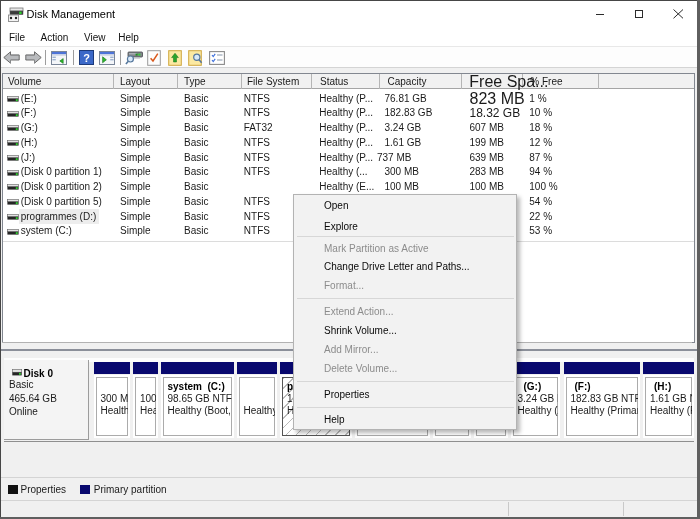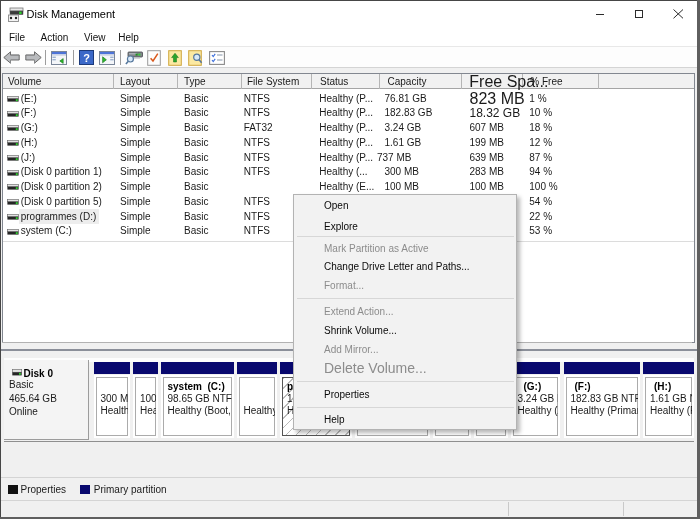--- a/index.html
+++ b/index.html
@@ -353,21 +353,21 @@
       <div style="position:absolute;left:30px;top:2px;height:17px;line-height:17px;font-size:10px;color:#0a0a0a;white-space:pre;">Open</div>
       <div style="position:absolute;left:30px;top:22px;height:19px;line-height:19px;font-size:10px;color:#0a0a0a;white-space:pre;">Explore</div>
       <div style="position:absolute;left:3px;top:41px;width:217px;height:1px;background:#d7d7d7;"></div>
       <div style="position:absolute;left:30px;top:63px;height:18px;line-height:18px;font-size:10px;color:#0a0a0a;white-space:pre;">Change Drive Letter and Paths...</div>
       <div style="position:absolute;left:30px;top:45px;height:18px;line-height:18px;font-size:10px;color:#8c8c8c;white-space:pre;">Mark Partition as Active</div>
       <div style="position:absolute;left:30px;top:81px;height:19px;line-height:19px;font-size:10px;color:#8c8c8c;white-space:pre;">Format...</div>
       <div style="position:absolute;left:3px;top:103px;width:217px;height:1px;background:#d7d7d7;"></div>
       <div style="position:absolute;left:30px;top:107px;height:19px;line-height:19px;font-size:10px;color:#8c8c8c;white-space:pre;">Extend Action...</div>
       <div style="position:absolute;left:30px;top:126px;height:19px;line-height:19px;font-size:10px;color:#0a0a0a;white-space:pre;">Shrink Volume...</div>
       <div style="position:absolute;left:30px;top:145px;height:19px;line-height:19px;font-size:10px;color:#8c8c8c;white-space:pre;">Add Mirror...</div>
-      <div style="position:absolute;left:30px;top:164px;height:19px;line-height:19px;font-size:14px;color:#8c8c8c;white-space:pre;">Delete Volume...</div>
+      <div style="position:absolute;left:30px;top:164px;height:19px;line-height:19px;font-size:10px;color:#8c8c8c;white-space:pre;">Delete Volume...</div>
       <div style="position:absolute;left:3px;top:186px;width:217px;height:1px;background:#d7d7d7;"></div>
       <div style="position:absolute;left:30px;top:190px;height:19px;line-height:19px;font-size:10px;color:#0a0a0a;white-space:pre;">Properties</div>
       <div style="position:absolute;left:3px;top:212px;width:217px;height:1px;background:#d7d7d7;"></div>
       <div style="position:absolute;left:30px;top:216px;height:17px;line-height:17px;font-size:10px;color:#0a0a0a;white-space:pre;">Help</div>
     </div>
 <div style="position:absolute;left:0px;top:0px;width:700px;height:1px;background:#464646;z-index:20;"></div>
 <div style="position:absolute;left:0px;top:0px;width:1px;height:519px;background:#464646;z-index:20;"></div>
 <div style="position:absolute;left:697px;top:0px;width:3px;height:519px;background:#5f5f5f;z-index:20;"></div>
 <div style="position:absolute;left:0px;top:517px;width:700px;height:2px;background:#5f5f5f;z-index:20;"></div>
 </div>

